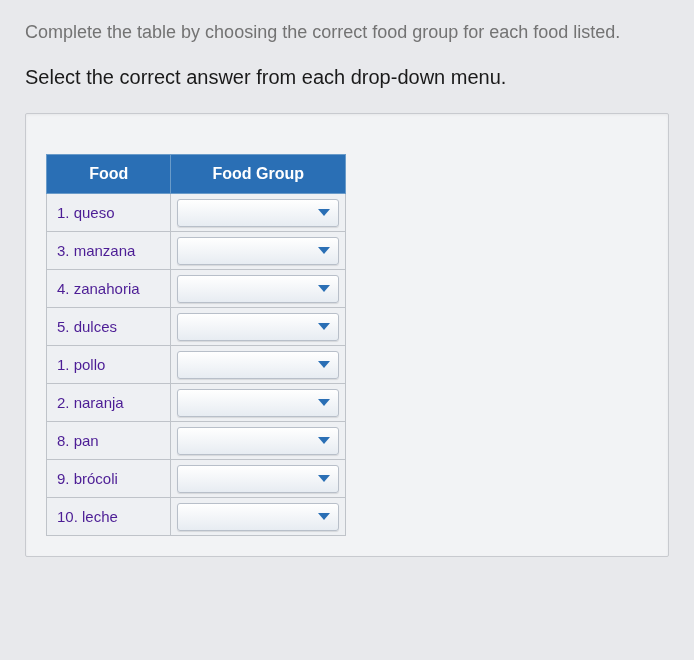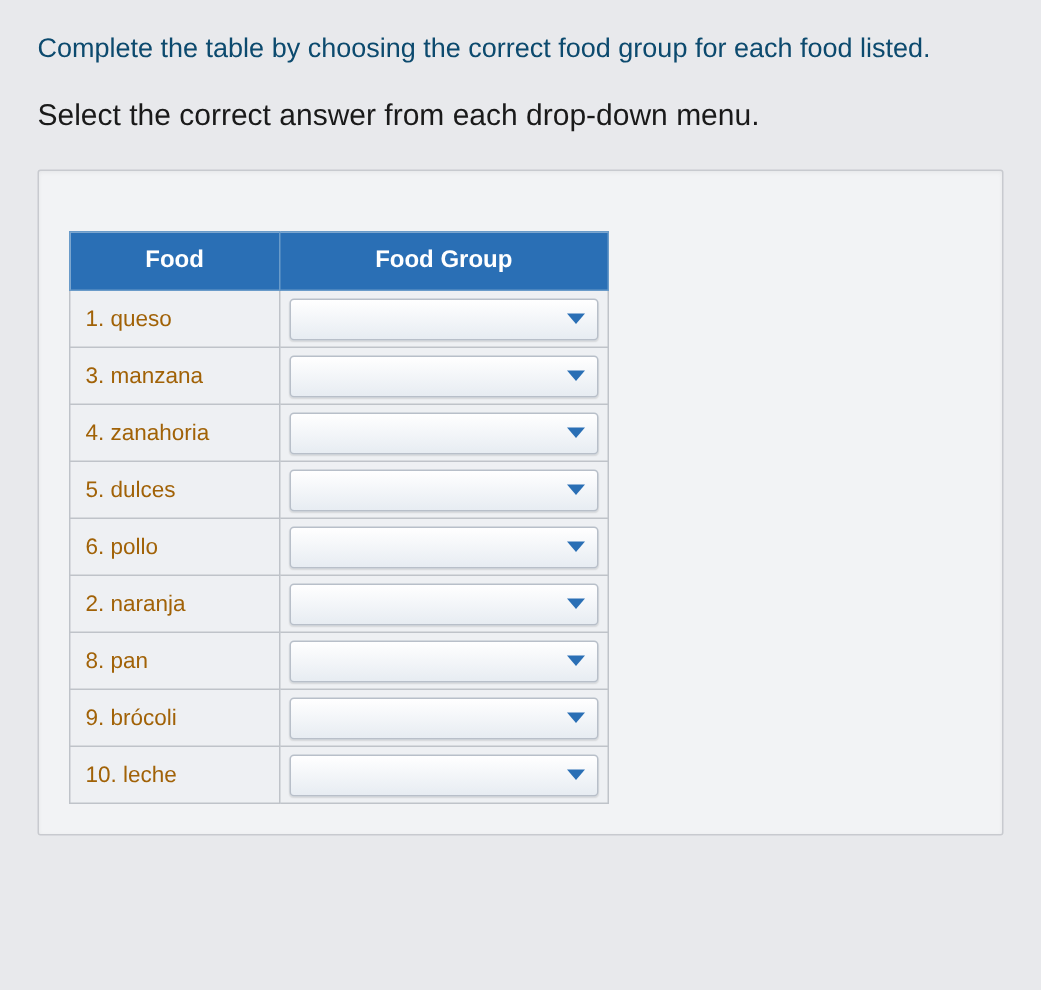--- a/index.html
+++ b/index.html
@@ -10,55 +10,55 @@
     body {
       font-family: Arial, Helvetica, sans-serif;
       background: #e8e9ec;
       width: 694px;
       height: 660px;
       padding: 20px 25px;
       color: #2a2a2a;
     }
     .instruction-1 {
       font-size: 18px;
-      color: #0c4a6e;
+      color: #737373;
       margin-bottom: 18px;
       line-height: 1.4;
     }
     .instruction-2 {
       font-size: 20px;
       color: #1a1a1a;
       margin-bottom: 22px;
       line-height: 1.4;
     }
     .exercise-panel {
       background: #f2f3f5;
       border: 1px solid #c8cacf;
       border-radius: 2px;
       padding: 40px 20px 20px 20px;
       box-shadow: inset 0 1px 3px rgba(0,0,0,0.05);
     }
     .food-table {
       border-collapse: collapse;
-      width: 360px;
+      width: 300px;
     }
     .food-table th {
       background: #2a6fb5;
       color: #ffffff;
       font-weight: bold;
       font-size: 16px;
       padding: 10px 8px;
       text-align: center;
       border: 1px solid #6a9bc9;
     }
     .food-table td {
       border: 1px solid #bfc3c9;
       padding: 8px 10px;
       font-size: 15px;
-      color: #a16207;
+      color: #4c1d95;
       background: #eef0f3;
       height: 38px;
     }
     .food-table td.label-cell {
       width: 140px;
       vertical-align: middle;
     }
     .food-table td.dropdown-cell {
       width: 220px;
       vertical-align: middle;
@@ -125,21 +125,21 @@
       </tr>
       <tr>
         <td class="label-cell">5. dulces</td>
         <td class="dropdown-cell">
           <div class="dropdown">
             <span class="dropdown-caret"></span>
           </div>
         </td>
       </tr>
       <tr>
-        <td class="label-cell">6. pollo</td>
+        <td class="label-cell">1. pollo</td>
         <td class="dropdown-cell">
           <div class="dropdown">
             <span class="dropdown-caret"></span>
           </div>
         </td>
       </tr>
       <tr>
         <td class="label-cell">2. naranja</td>
         <td class="dropdown-cell">
           <div class="dropdown">

